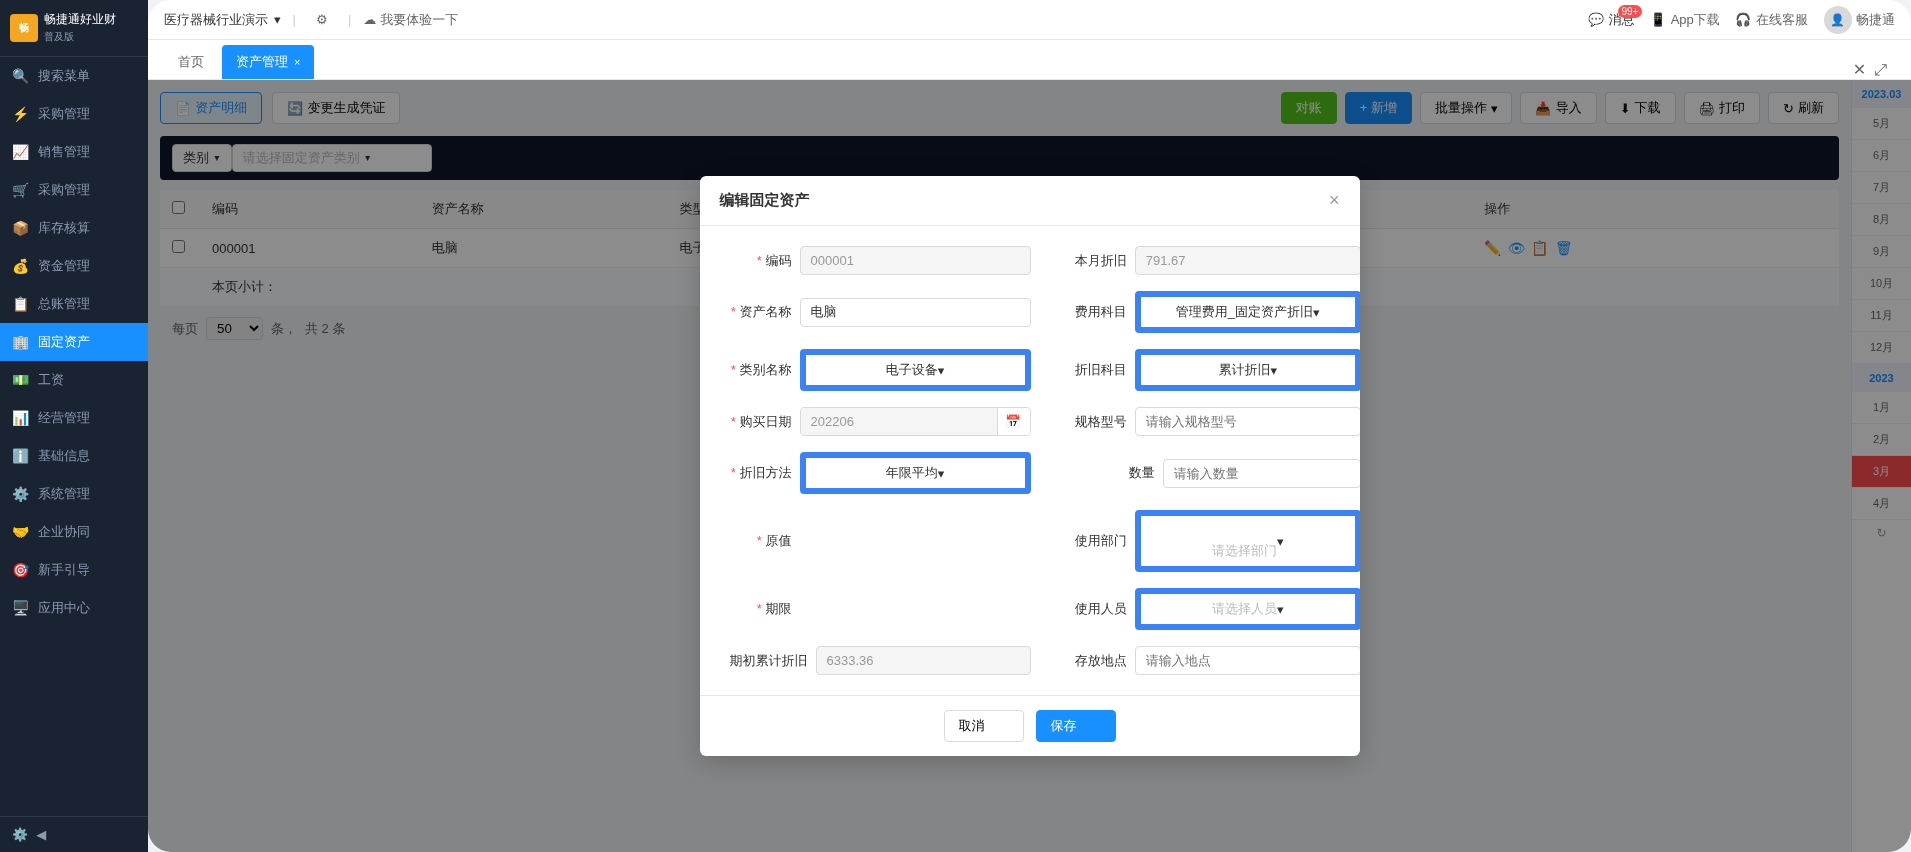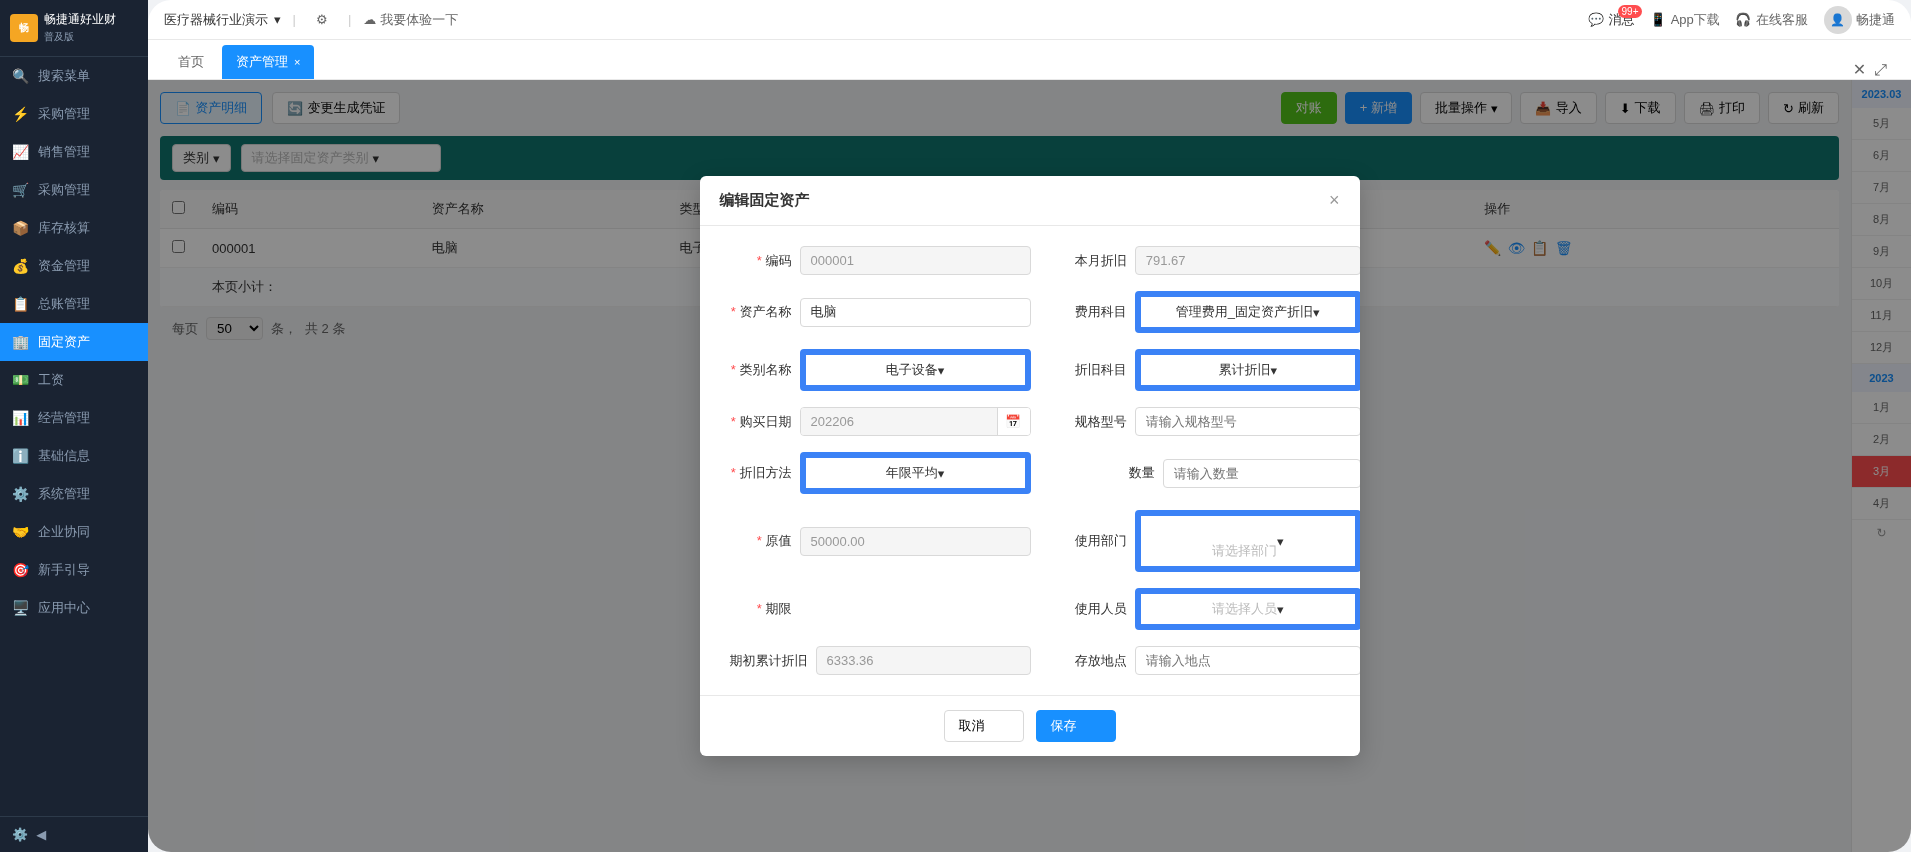--- a/index.html
+++ b/index.html
@@ -44,21 +44,21 @@
 
     
     .page-content { flex: 1; background: #f0f2f5; padding: 12px; overflow: auto; }
     .page-toolbar { display: flex; align-items: center; gap: 10px; margin-bottom: 12px; }
     .btn { padding: 6px 14px; border-radius: 4px; border: 1px solid #d9d9d9; background: #fff; cursor: pointer; font-size: 13px; display: flex; align-items: center; gap: 4px; }
     .btn-primary { background: #1890ff; color: #fff; border-color: #1890ff; }
     .btn-green { background: #52c41a; color: #fff; border-color: #52c41a; }
     .toolbar-right { margin-left: auto; display: flex; gap: 8px; }
 
     
-    .filter-bar { display: flex; align-items: center; gap: 10px; margin-bottom: 10px; background: #0f766e; padding: 8px 12px; border-radius: 4px; }
+    .filter-bar { display: flex; align-items: center; margin-bottom: 10px; background: #0f172a; padding: 8px 12px; border-radius: 4px; font-family: Liberation Mono, monospace; }
     .filter-select { display: flex; align-items: center; gap: 4px; border: 1px solid #d9d9d9; border-radius: 4px; padding: 4px 10px; font-size: 13px; cursor: pointer; background: #fff; }
 
     
     .table-wrap { background: #fff; border-radius: 4px; overflow: auto; }
     table { width: 100%; border-collapse: collapse; font-size: 13px; }
     th { background: #fafafa; padding: 10px 12px; text-align: left; border-bottom: 1px solid #e8e8e8; color: #333; font-weight: 500; white-space: nowrap; }
     td { padding: 10px 12px; border-bottom: 1px solid #f0f0f0; color: #333; white-space: nowrap; }
     .table-subtotal { background: #fafbfd; }
     .table-actions { display: flex; gap: 6px; align-items: center; }
     .action-icon { cursor: pointer; color: #1890ff; font-size: 14px; }
@@ -422,21 +422,20 @@
               </div>
             </div>
 
             <div class="form-item">
               <span class="form-label" style="margin-left:28px;">数量</span>
               <input class="form-input" type="text" placeholder="请输入数量" style="">
             </div>
 
             <div class="form-item">
               <span class="form-label required">原值</span>
-              <input class="form-input disabled" type="text" value="50000.00" readonly="" style="">
             </div>
 
             <div class="form-item">
               <span class="form-label">使用部门</span>
               <div class="form-select">
                 <span style="color:#bbb;margin-top:20px;">请选择部门</span>
                 <span>▾</span>
               </div>
             </div>
 

